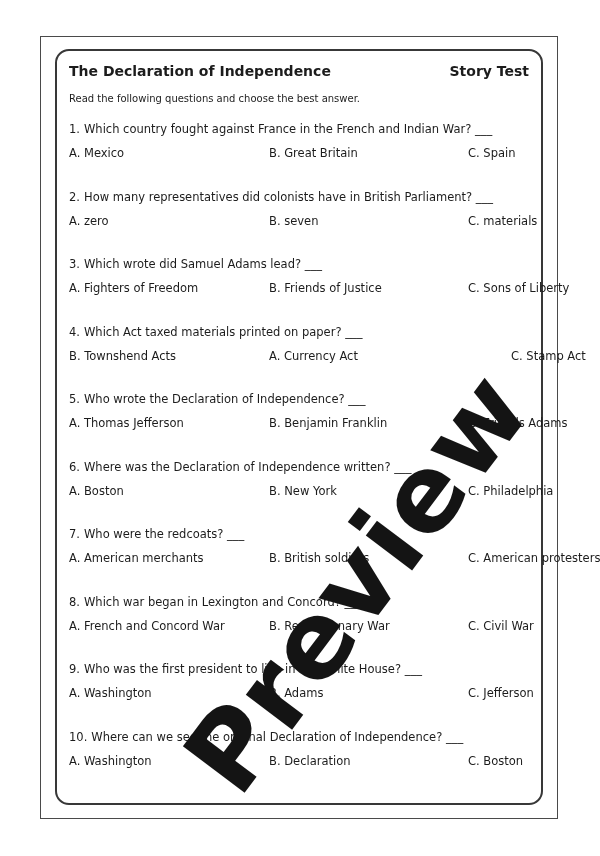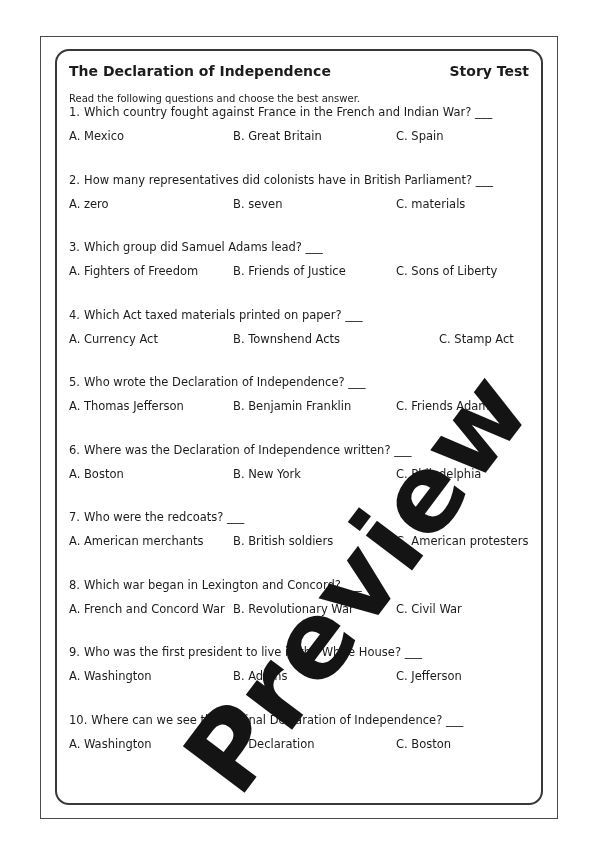--- a/index.html
+++ b/index.html
@@ -38,35 +38,36 @@
     font-weight: bold;
     font-size: 14px;
     margin-top: 6px;
     white-space: nowrap;
   }
   .instruction {
     font-size: 10px;
     margin-top: 14px;
     white-space: nowrap;
   }
-  .questions { }
+  .questions { margin-top: 17px; }
   .question { margin-bottom: 26.5px; }
   .q-line {
     font-size: 11.5px;
     line-height: 17px;
     white-space: nowrap;
   }
   .q-num { margin-right: 4px; }
   .opts {
     display: grid;
     grid-template-columns: 164px 163px auto;
     margin-top: 7px;
     font-size: 11.5px;
     line-height: 17px;
     white-space: nowrap;
+    gap: 36px;
   }
   .question.c-wide .opts { grid-template-columns: 164px 206px auto; }
   .watermark {
     position: absolute;
     left: 97px; top: 512px;
     width: 520px; height: 140px;
     display: flex;
     align-items: center;
     justify-content: center;
     transform: rotate(-53deg);
@@ -105,33 +106,33 @@
         <div class="question">
           <div class="q-line"><span class="q-num">2.</span><span>How many representatives did colonists have in British Parliament? ___</span></div>
           <div class="opts">
             <span>A. zero</span>
             <span>B. seven</span>
             <span>C. materials</span>
           </div>
         </div>
 
         <div class="question">
-          <div class="q-line"><span class="q-num">3.</span><span>Which group did Samuel Adams lead? ___</span></div>
+          <div class="q-line"><span class="q-num">3.</span><span>Which wrote did Samuel Adams lead? ___</span></div>
           <div class="opts">
             <span>A. Fighters of Freedom</span>
             <span>B. Friends of Justice</span>
             <span>C. Sons of Liberty</span>
           </div>
         </div>
 
         <div class="question c-wide">
           <div class="q-line"><span class="q-num">4.</span><span>Which Act taxed materials printed on paper? ___</span></div>
           <div class="opts">
+            <span>B. Townshend Acts</span>
             <span>A. Currency Act</span>
-            <span>B. Townshend Acts</span>
             <span>C. Stamp Act</span>
           </div>
         </div>
 
         <div class="question">
           <div class="q-line"><span class="q-num">5.</span><span>Who wrote the Declaration of Independence? ___</span></div>
           <div class="opts">
             <span>A. Thomas Jefferson</span>
             <span>B. Benjamin Franklin</span>
             <span>C. Friends Adams</span>

